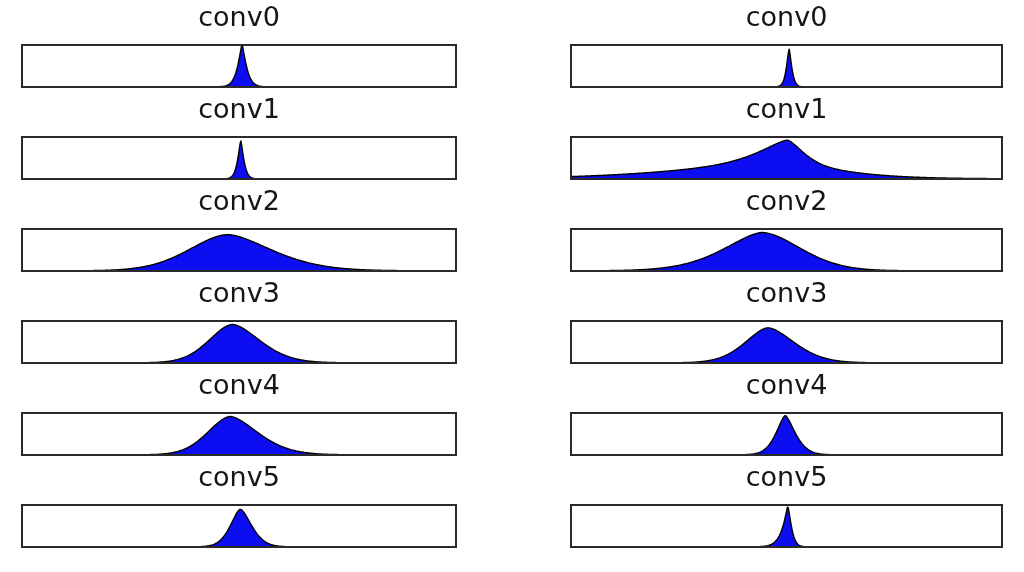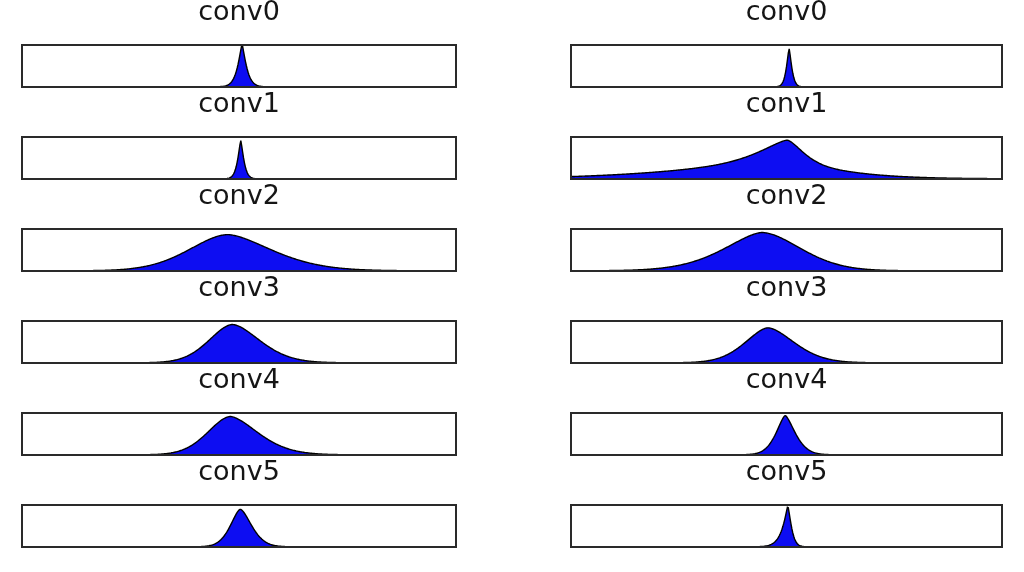--- a/index.html
+++ b/index.html
@@ -11,21 +11,21 @@
     overflow: hidden;
     font-family: "DejaVu Sans", "Liberation Sans", sans-serif;
   }
   .col { position: absolute; top: 0; }
   .cell { position: relative; }
   .subplot-title {
     height: 44px;
     display: flex;
     align-items: flex-end;
     justify-content: center;
-    padding-bottom: 20px;
+    padding-bottom: 14px;
     box-sizing: border-box;
     font-size: 27px;
     line-height: 1;
     color: #151515;
     letter-spacing: 0px;
     user-select: none;
   }
   .panel-svg { display: block; }
 </style>
 </head>

